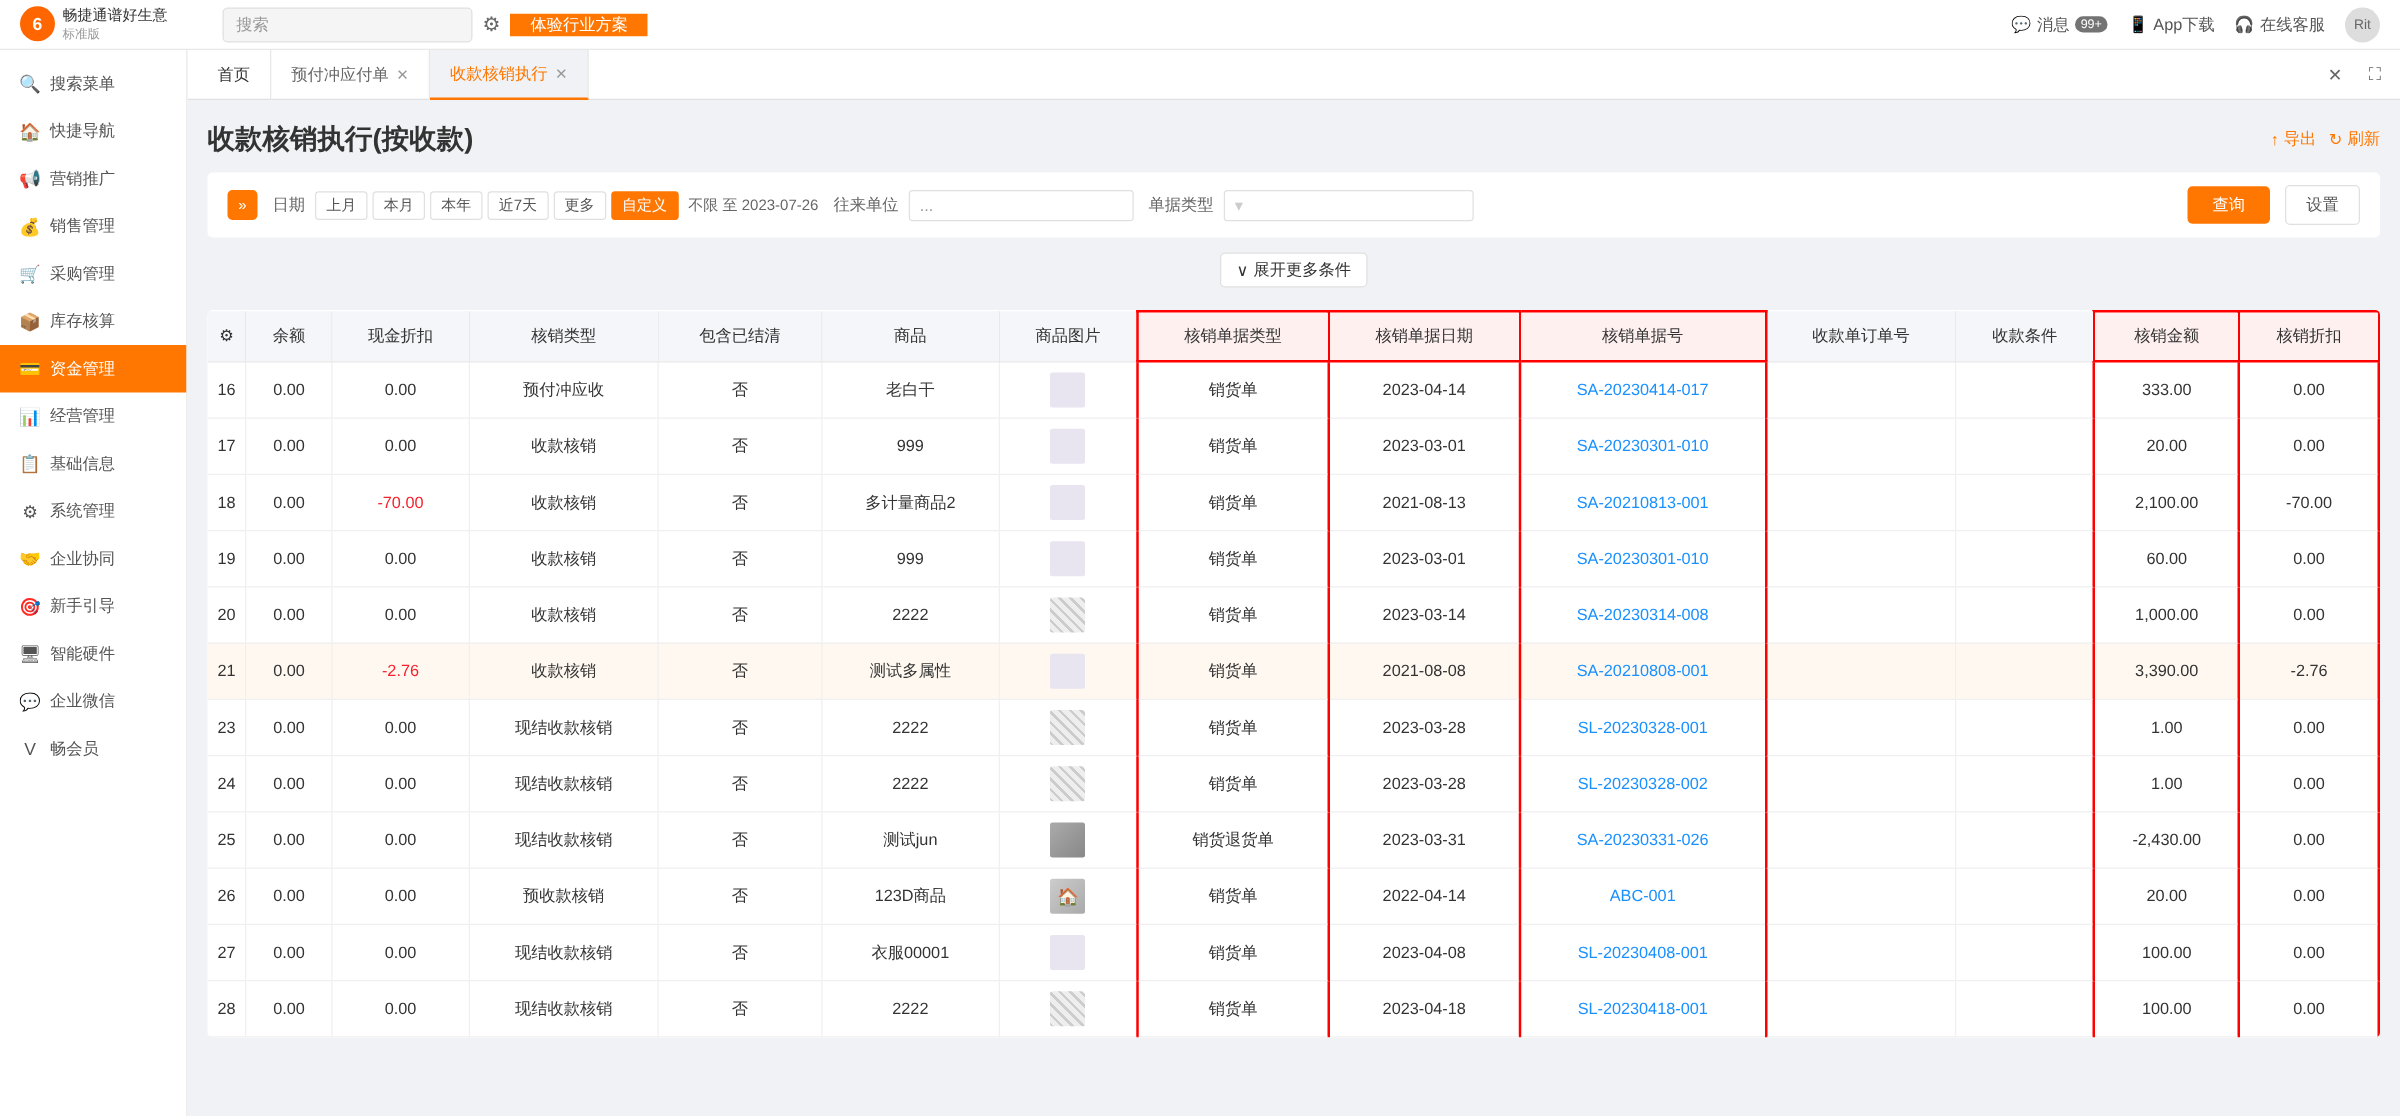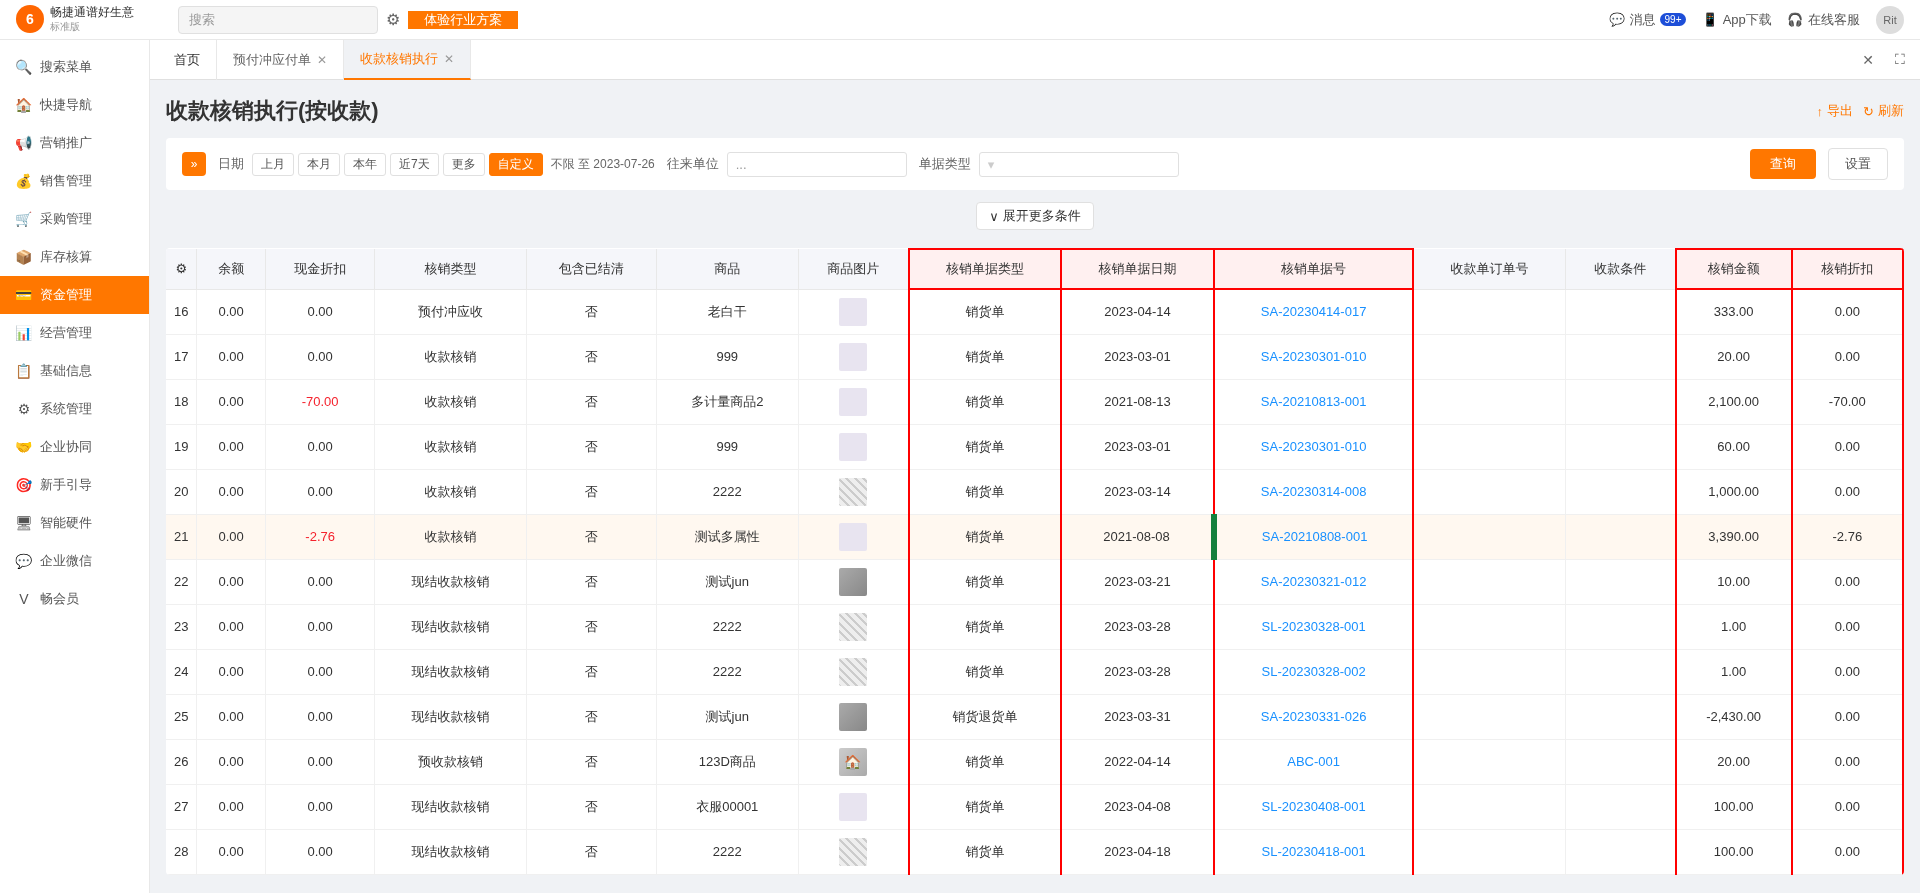--- a/index.html
+++ b/index.html
@@ -9,21 +9,21 @@
     .top-bar { height: 40px; background: #fff; display: flex; align-items: center; padding: 0 16px; border-bottom: 1px solid #e8e8e8; gap: 12px; }
     .logo-area { display: flex; align-items: center; gap: 6px; width: 150px; }
     .logo-icon { width: 28px; height: 28px; background: #ff6600; border-radius: 50%; display: flex; align-items: center; justify-content: center; color: #fff; font-size: 14px; font-weight: bold; }
     .logo-text { font-size: 12px; color: #333; line-height: 1.2; }
     .logo-badge { font-size: 10px; color: #999; }
     .top-bar-search { flex: 1; display: flex; align-items: center; gap: 8px; }
     .search-box { background: #f5f5f5; border: 1px solid #e0e0e0; border-radius: 4px; padding: 4px 10px; width: 200px; font-size: 13px; color: #999; display: flex; align-items: center; gap: 6px; }
     .industry-btn { background: #ff7700; color: #fff; border: none; border-radius: 0; padding: 0 16px; font-size: 13px; cursor: pointer; }
     .top-bar-right { display: flex; align-items: center; gap: 16px; margin-left: auto; }
     .top-right-item { display: flex; align-items: center; gap: 4px; font-size: 13px; color: #555; cursor: pointer; }
-    .badge { background: #1d4ed8; color: #fff; border-radius: 10px; font-size: 10px; padding: 1px 5px; }
+    .badge { background: #737373; color: #fff; border-radius: 10px; font-size: 10px; padding: 1px 5px; }
     .user-avatar { width: 28px; height: 28px; border-radius: 50%; background: #ddd; display: flex; align-items: center; justify-content: center; font-size: 11px; color: #666; }
 
     
     .layout { display: flex; height: calc(893px - 40px); }
     .sidebar { width: 150px; background: #fff; border-right: 1px solid #e8e8e8; display: flex; flex-direction: column; padding-top: 8px; }
     .sidebar-item { display: flex; align-items: center; gap: 8px; padding: 10px 16px; cursor: pointer; color: #555; font-size: 13px; }
     .sidebar-item.active { background: #ff7700; color: #fff; border-radius: 0; }
     .sidebar-icon { width: 16px; height: 16px; display: flex; align-items: center; justify-content: center; font-size: 14px; }
 
     
@@ -366,43 +366,25 @@
     <td>0.00</td>
     <td style="color:#f5222d;">-2.76</td>
     <td>收款核销</td>
     <td>否</td>
     <td>测试多属性</td>
     <td>
                   <div class="img-placeholder" style="background:#e8e4f0;"></div>
                 </td>
     <td style="border-left:2px solid red;border-right:2px solid red;">销货单</td>
     <td style="border-left:2px solid red;border-right:2px solid red;">2021-08-08</td>
-    <td style="border-left:6px solid #15803d;border-right:2px solid red;"><a class="link-text">SA-20210808-001</a></td>
+    <td style="border-left:1px solid #15803d;border-right:2px solid red;"><a class="link-text">SA-20210808-001</a></td>
     <td></td>
     <td></td>
     <td style="border-left:2px solid red;border-right:2px solid red;">3,390.00</td>
     <td style="border-left:2px solid red;border-right:2px solid red;">-2.76</td>
-  </tr>
-              <tr>
-    <td>22</td>
-    <td>0.00</td>
-    <td>0.00</td>
-    <td>现结收款核销</td>
-    <td>否</td>
-    <td>测试jun</td>
-    <td>
-                  <div style="width:28px;height:28px;background:linear-gradient(135deg,#aaa,#888);border-radius:2px;margin:0 auto;"></div>
-                </td>
-    <td style="border-left:2px solid red;border-right:2px solid red;">销货单</td>
-    <td style="border-left:2px solid red;border-right:2px solid red;">2023-03-21</td>
-    <td style="border-left:2px solid red;border-right:2px solid red;"><a class="link-text">SA-20230321-012</a></td>
-    <td></td>
-    <td></td>
-    <td style="border-left:2px solid red;border-right:2px solid red;">10.00</td>
-    <td style="border-left:2px solid red;border-right:2px solid red;">0.00</td>
   </tr>
               <tr>
     <td>23</td>
     <td>0.00</td>
     <td>0.00</td>
     <td>现结收款核销</td>
     <td>否</td>
     <td>2222</td>
     <td>
                   <div class="img-placeholder-2"></div>

